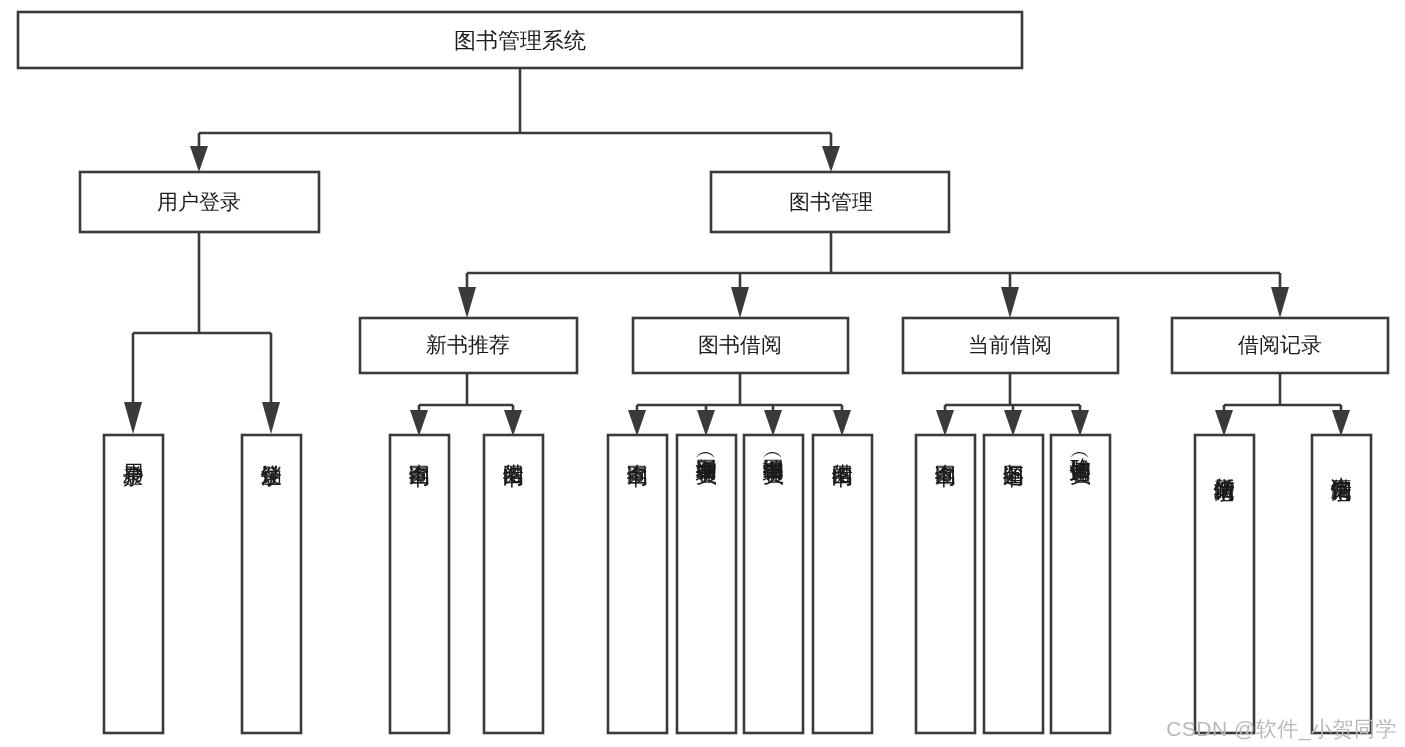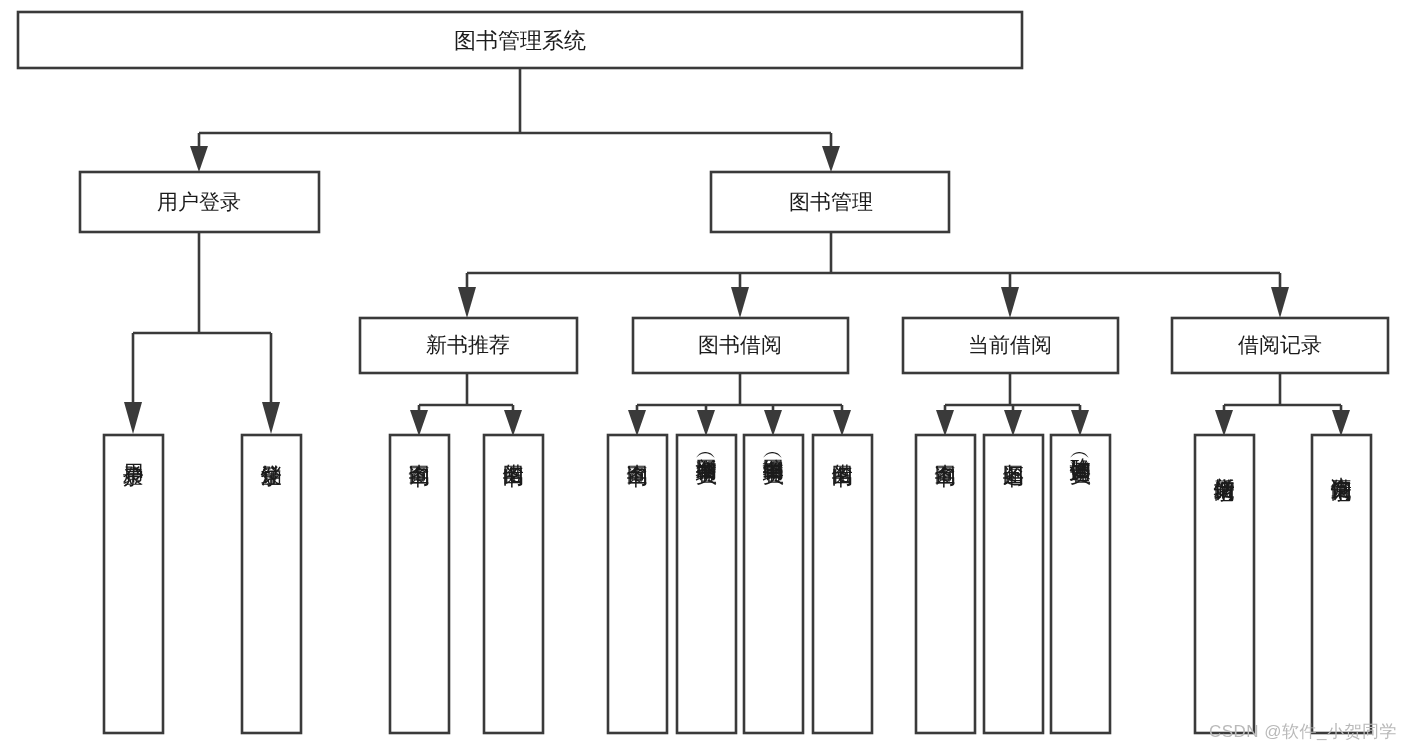--- a/index.html
+++ b/index.html
@@ -66,21 +66,21 @@
     writing-mode: vertical-rl;
     text-orientation: upright;
     letter-spacing: 1px;
     white-space: nowrap;
   }
   .watermark {
     position: absolute;
     right: 8px;
     bottom: 4px;
     font-family: "Liberation Sans", sans-serif;
-    font-size: 17px;
+    font-size: 21px;
     color: #b9b9b9;
     letter-spacing: 0.5px;
     user-select: none;
   }
 </style>
 </head>
 <body>
 
 <div id="diagram-root">
 

